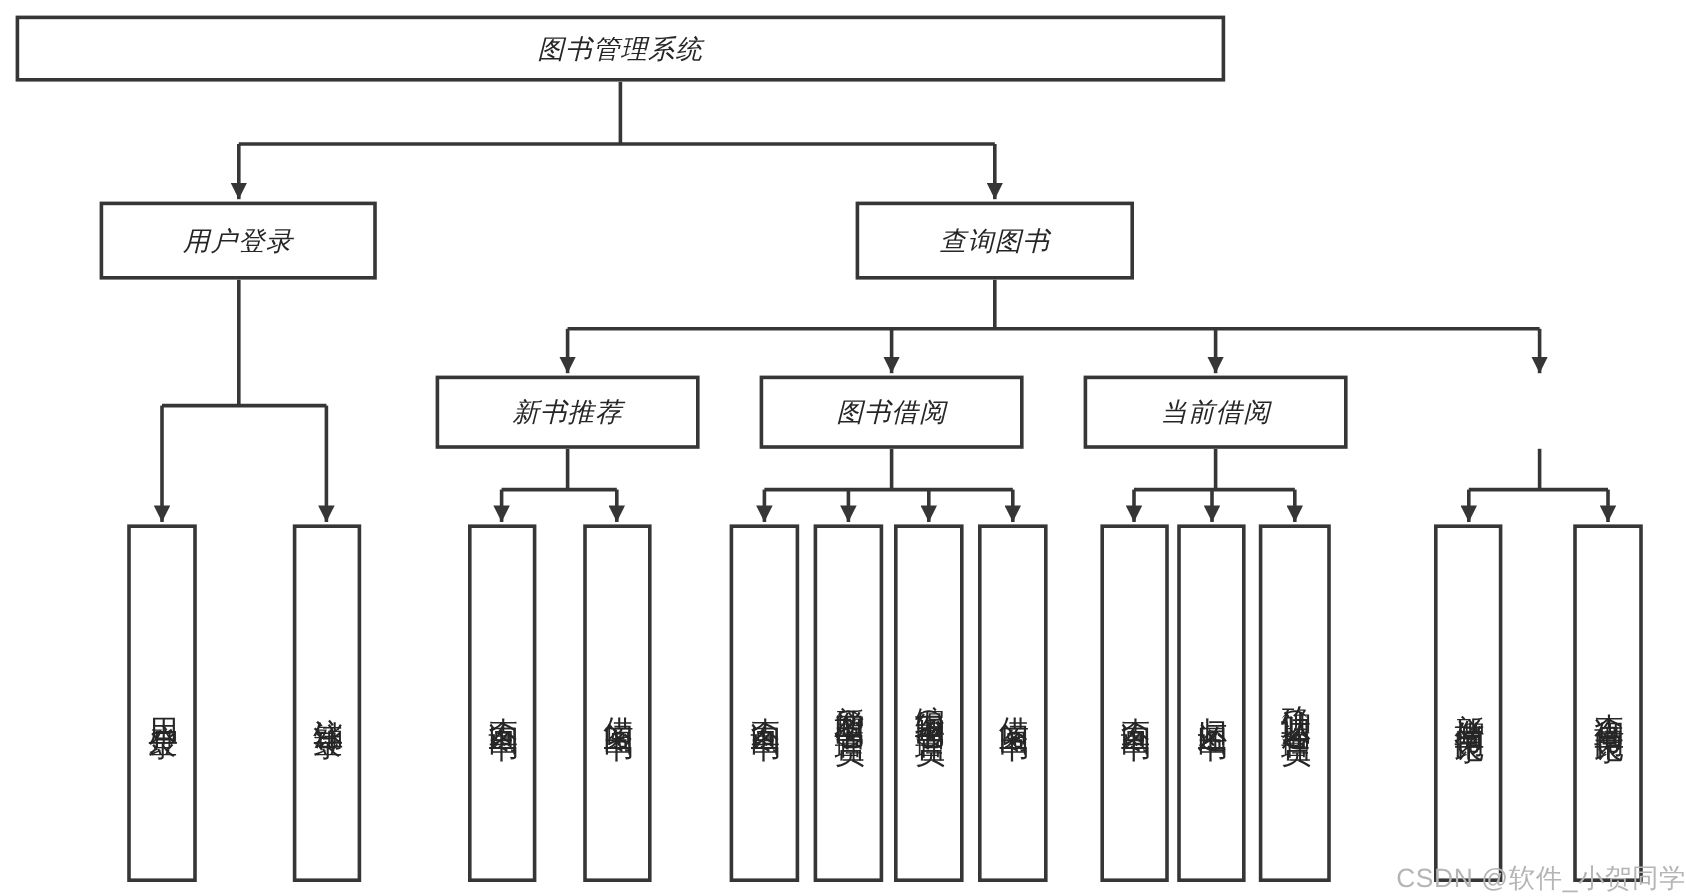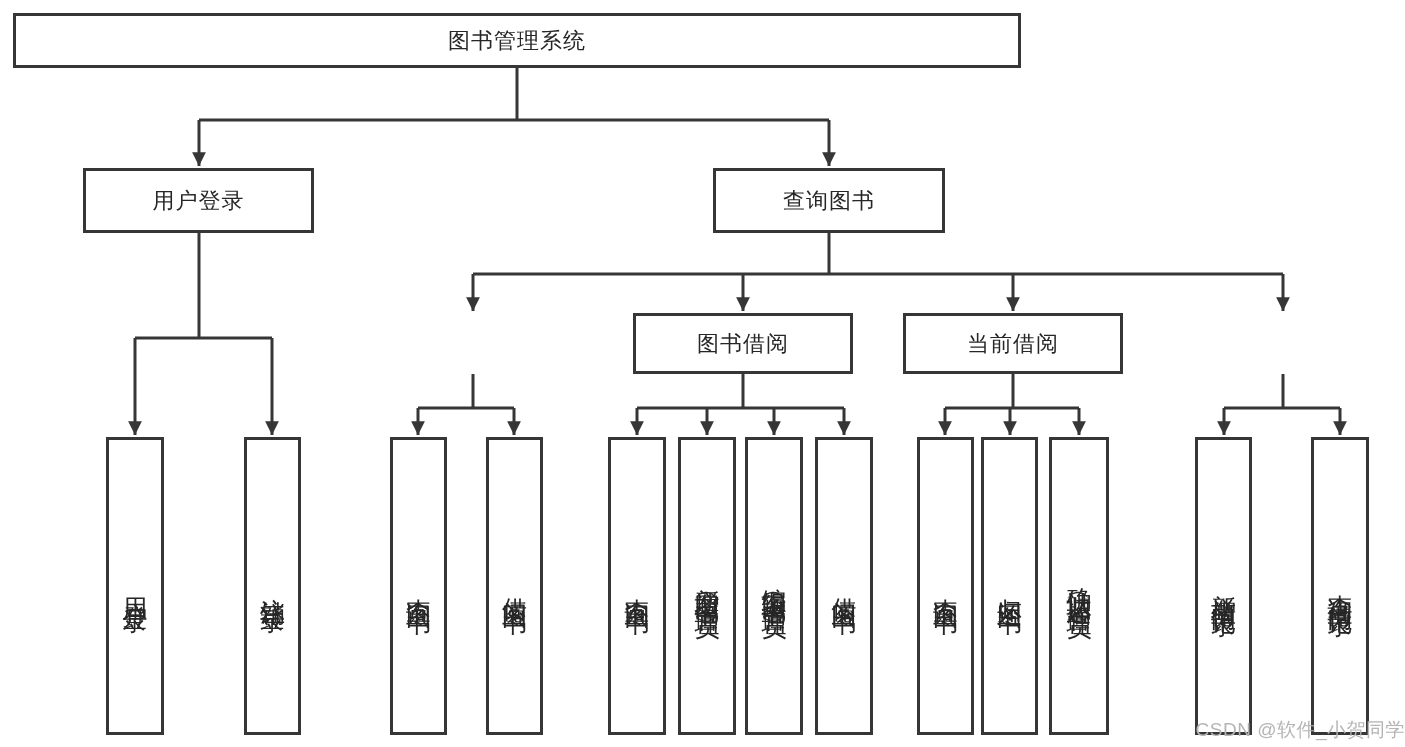--- a/index.html
+++ b/index.html
@@ -16,33 +16,34 @@
     border:3px solid #363636;
     background:#ffffff;
     display:flex;align-items:center;justify-content:center;
     box-sizing:border-box;
     color:#262626;
   }
   .box.h span{
     font-size:22px;
     letter-spacing:1px;
     white-space:nowrap;
+    font-style:italic;
   }
   .box.v span{
     writing-mode:vertical-rl;
     font-size:25px;
     letter-spacing:4px;
     line-height:1;
   }
   #watermark{
     position:absolute;
     left:1150px;top:717px;
     width:255px;
     text-align:right;
-    font-size:19px;
+    font-size:22px;
     color:#b5b5b5;
     letter-spacing:0.5px;
     white-space:nowrap;
   }
 </style>
 </head>
 <body>
 
 <div id="stage">
 
@@ -100,20 +101,23 @@
     <span>图书管理系统</span>
   </div>
 
   <div class="box h" style="left:83px;top:168px;width:231px;height:65px">
     <span>用户登录</span>
   </div>
   <div class="box h" style="left:713px;top:168px;width:232px;height:65px">
     <span>查询图书</span>
   </div>
 
+  <div class="box h" style="left:363px;top:313px;width:220px;height:61px">
+    <span>新书推荐</span>
+  </div>
   <div class="box h" style="left:633px;top:313px;width:220px;height:61px">
     <span>图书借阅</span>
   </div>
   <div class="box h" style="left:903px;top:313px;width:220px;height:61px">
     <span>当前借阅</span>
   </div>
 
   <div class="box v" style="left:106px;top:437px;width:58px;height:298px">
     <span>用户登录</span>
   </div>

